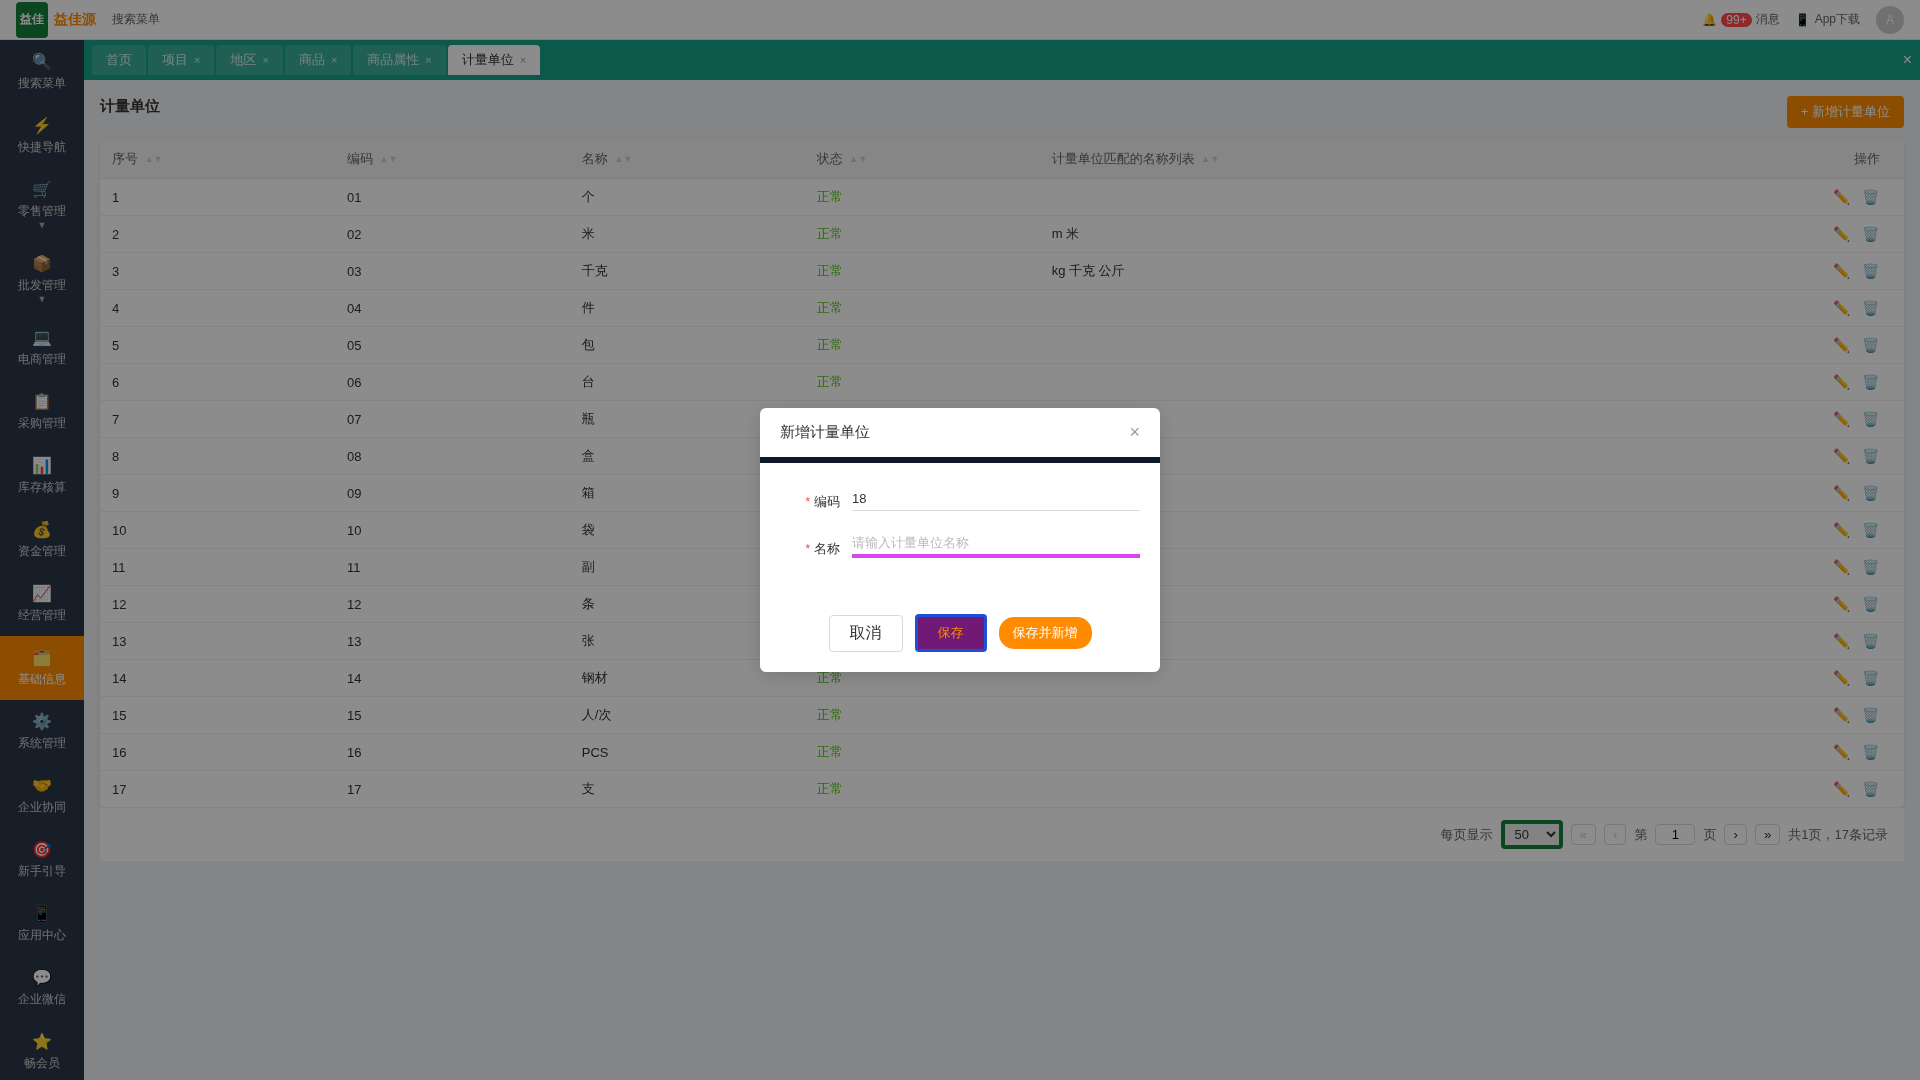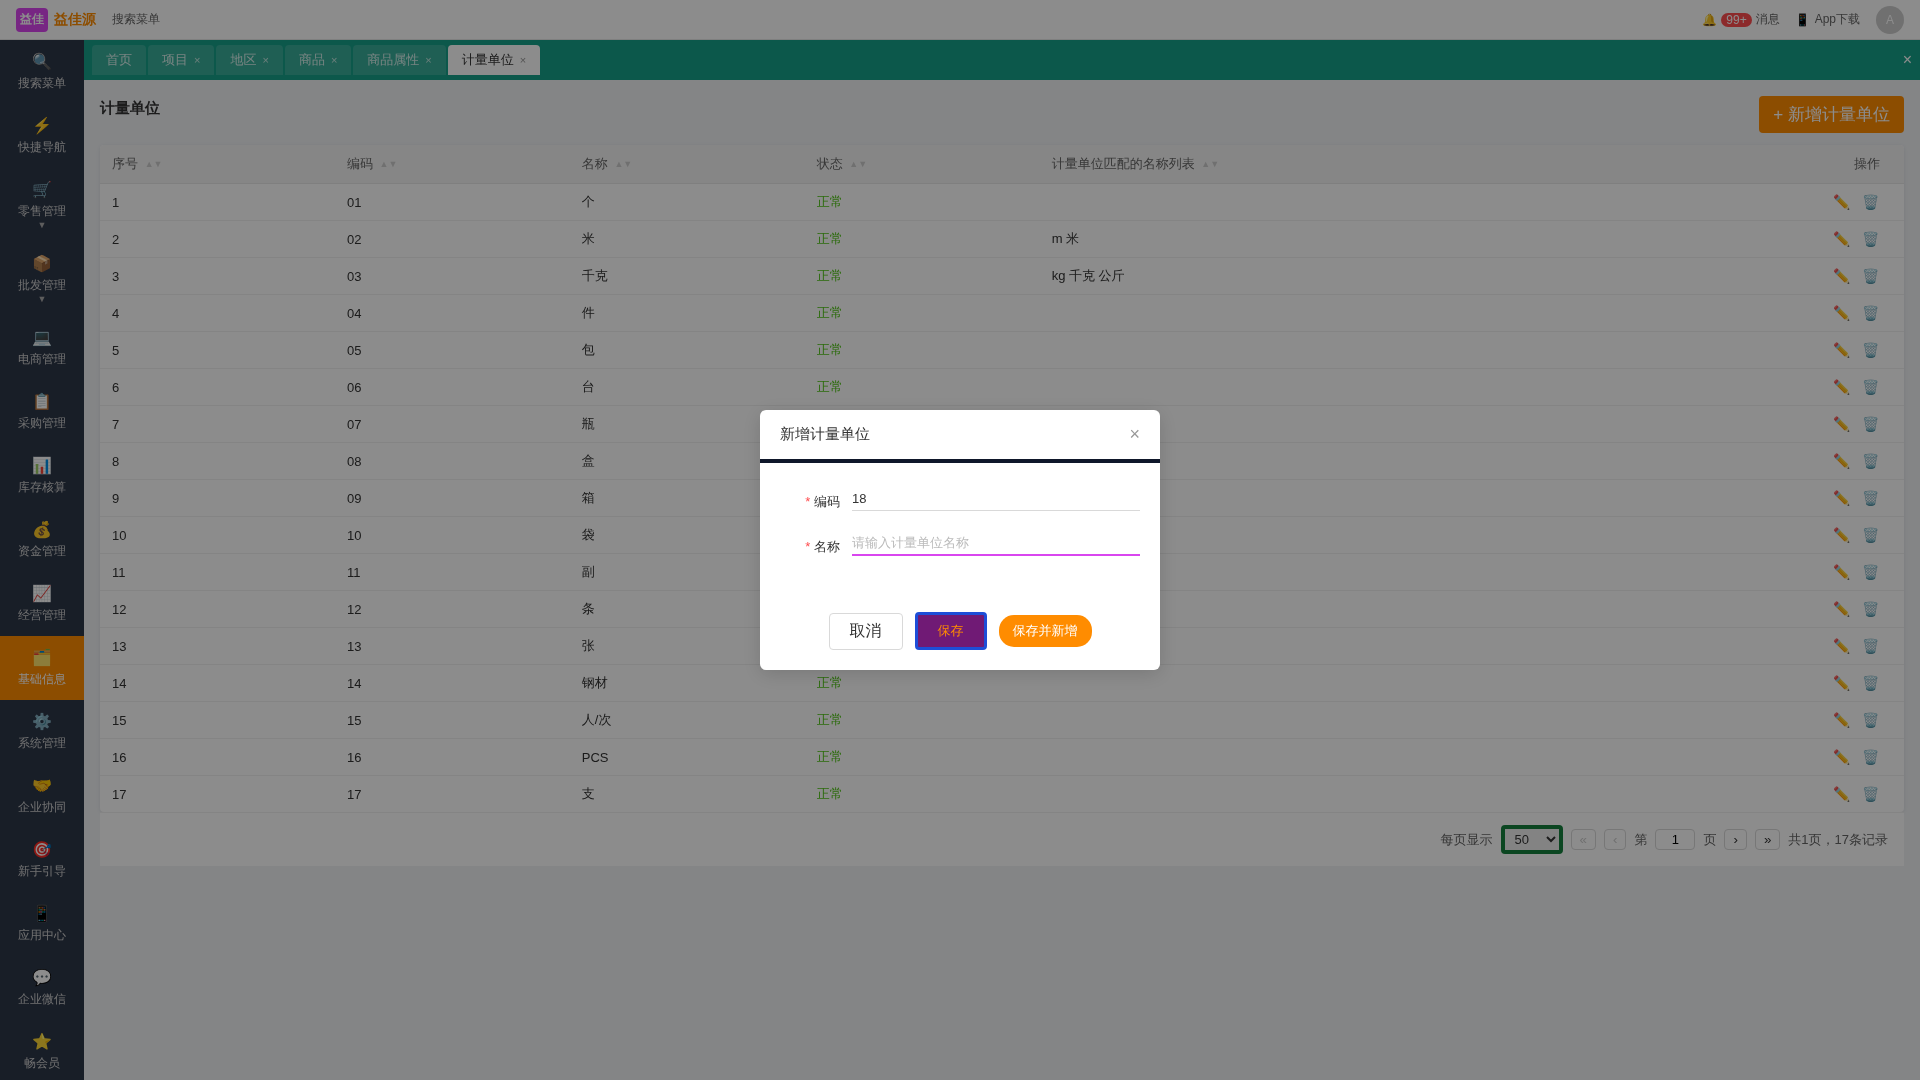--- a/index.html
+++ b/index.html
@@ -3,21 +3,21 @@
   <meta charset="utf-8">
   <style>
     * { box-sizing: border-box; margin: 0; padding: 0; }
     body { font-family: 'Microsoft YaHei', Arial, sans-serif; font-size: 13px; background: #f0f2f5; color: #333; height: 1080px; width: 1920px; overflow: hidden; }
 
     
     .app-container { display: flex; flex-direction: column; height: 1080px; }
     .top-bar { height: 40px; background: #fff; display: flex; align-items: center; padding: 0 16px; border-bottom: 1px solid #e8e8e8; justify-content: space-between; }
     .top-bar-left { display: flex; align-items: center; gap: 8px; }
     .logo-area { display: flex; align-items: center; gap: 6px; }
-    .logo-icon { width: 32px; height: 24px; background: #d946ef; border-radius: 4px; display: flex; align-items: center; justify-content: center; color: white; font-weight: bold; font-size: 12px; }
+    .logo-icon { width: 32px; height: 36px; background: #15803d; border-radius: 4px; display: flex; align-items: center; justify-content: center; color: white; font-weight: bold; font-size: 12px; }
     .logo-text { color: #ff8c00; font-size: 14px; font-weight: bold; }
     .search-menu-btn { color: #666; font-size: 12px; padding: 4px 8px; cursor: pointer; }
     .top-bar-right { display: flex; align-items: center; gap: 16px; }
     .top-bar-right-item { display: flex; align-items: center; gap: 4px; color: #666; font-size: 12px; cursor: pointer; }
     .notification-badge { background: #ff4d4f; color: white; border-radius: 10px; padding: 0 5px; font-size: 12px; }
     .avatar { width: 28px; height: 28px; border-radius: 50%; background: #ccc; }
 
     .main-layout { display: flex; flex: 1; overflow: hidden; }
 
     
@@ -33,21 +33,21 @@
     .tab-bar { height: 40px; background: #17a089; display: flex; align-items: center; padding: 0 8px; gap: 2px; position: relative; }
     .tab { display: flex; align-items: center; gap: 6px; padding: 6px 14px; border-radius: 4px 4px 0 0; cursor: pointer; font-size: 13px; color: rgba(255,255,255,0.8); background: rgba(255,255,255,0.15); }
     .tab.active { background: white; color: #333; }
     .tab-close { font-size: 11px; color: rgba(255,255,255,0.7); cursor: pointer; }
     .tab.active .tab-close { color: #999; }
     .tab-bar-close { position: absolute; right: 8px; color: white; cursor: pointer; font-size: 16px; }
 
     
     .page-content { flex: 1; padding: 16px; overflow-y: auto; background: #f0f2f5; }
     .page-title { font-size: 15px; font-weight: bold; margin-bottom: 12px; color: #333; }
-    .add-btn { float: right; background: #ff8c00; color: white; border: none; padding: 7px 14px; border-radius: 4px; cursor: pointer; font-size: 17px; }
+    .add-btn { float: right; background: #ff8c00; color: white; border: none; padding: 7px 14px; border-radius: 4px; cursor: pointer; font-size: 13px; }
 
     
     .table-wrap { background: white; border-radius: 4px; overflow: hidden; box-shadow: 0 1px 4px rgba(0,0,0,0.08); }
     table { width: 100%; border-collapse: collapse; }
     thead tr { background: #f5f5f5; }
     th { padding: 10px 12px; text-align: left; font-weight: 500; color: #666; font-size: 13px; border-bottom: 1px solid #e8e8e8; white-space: nowrap; }
     td { padding: 9px 12px; border-bottom: 1px solid #f0f0f0; font-size: 13px; color: #333; }
     tr:last-child td { border-bottom: none; }
     .status-normal { color: #52c41a; }
     .action-btn { color: #999; cursor: pointer; margin-right: 8px; font-size: 14px; }
@@ -55,28 +55,28 @@
     
     .pagination { display: flex; align-items: center; justify-content: flex-end; padding: 12px 16px; background: white; border-top: 1px solid #f0f0f0; gap: 8px; font-size: 13px; color: #666; }
     .page-size-select { border: 4px solid #15803d; border-radius: 4px; padding: 2px 6px; font-size: 13px; color: #333; }
     .page-nav-btn { border: 1px solid #d9d9d9; background: white; border-radius: 4px; padding: 2px 8px; cursor: pointer; color: #333; }
     .page-nav-btn:disabled { color: #ccc; cursor: not-allowed; }
     .page-input { border: 1px solid #d9d9d9; border-radius: 4px; padding: 2px 6px; width: 40px; text-align: center; font-size: 13px; }
 
     
     .modal-overlay { position: fixed; top: 0; left: 0; width: 100%; height: 100%; background: rgba(0,0,0,0.45); z-index: 1000; display: flex; align-items: center; justify-content: center; }
     .modal { background: white; border-radius: 6px; width: 400px; box-shadow: 0 4px 20px rgba(0,0,0,0.15); }
-    .modal-header { display: flex; align-items: center; justify-content: space-between; padding: 14px 20px; border-bottom: 4px solid #0f172a; }
+    .modal-header { display: flex; align-items: center; justify-content: space-between; padding: 14px 20px; border-bottom: 6px solid #0f172a; }
     .modal-title { font-size: 15px; font-weight: 500; color: #333; }
     .modal-close { color: #999; cursor: pointer; font-size: 18px; }
     .modal-body { padding: 24px 20px; }
     .form-row { display: flex; align-items: flex-end; margin-bottom: 20px; }
     .form-label { width: 60px; text-align: right; color: #333; font-size: 13px; margin-right: 12px; }
     .form-input { flex: 1; border: none; border-bottom: 1px solid #d9d9d9; padding: 4px 0; font-size: 13px; outline: none; color: #333; }
-    .form-input.focused { border-bottom: 2px solid #d946ef; }
+    .form-input.focused { border-bottom: 4px solid #d946ef; }
     .form-input::placeholder { color: #bbb; }
     .modal-footer { display: flex; align-items: center; justify-content: center; padding: 12px 20px 20px; gap: 12px; }
     .btn-cancel { border: 1px solid #d9d9d9; background: white; color: #333; padding: 7px 20px; border-radius: 4px; cursor: pointer; font-size: 16px; }
     .btn-save { border: 3px solid #1d4ed8; background: #701a75; color: #ff8c00; padding: 7px 20px; border-radius: 4px; cursor: pointer; font-size: 13px; }
     .btn-save-new { background: #ff8c00; color: white; border: none; padding: 7px 14px; border-radius: 15px; cursor: pointer; font-size: 13px; }
 
     .th-sort { display: inline-flex; flex-direction: column; font-size: 9px; color: #ccc; margin-left: 3px; vertical-align: middle; line-height: 1; }
   </style>
 </head>
 <body>

